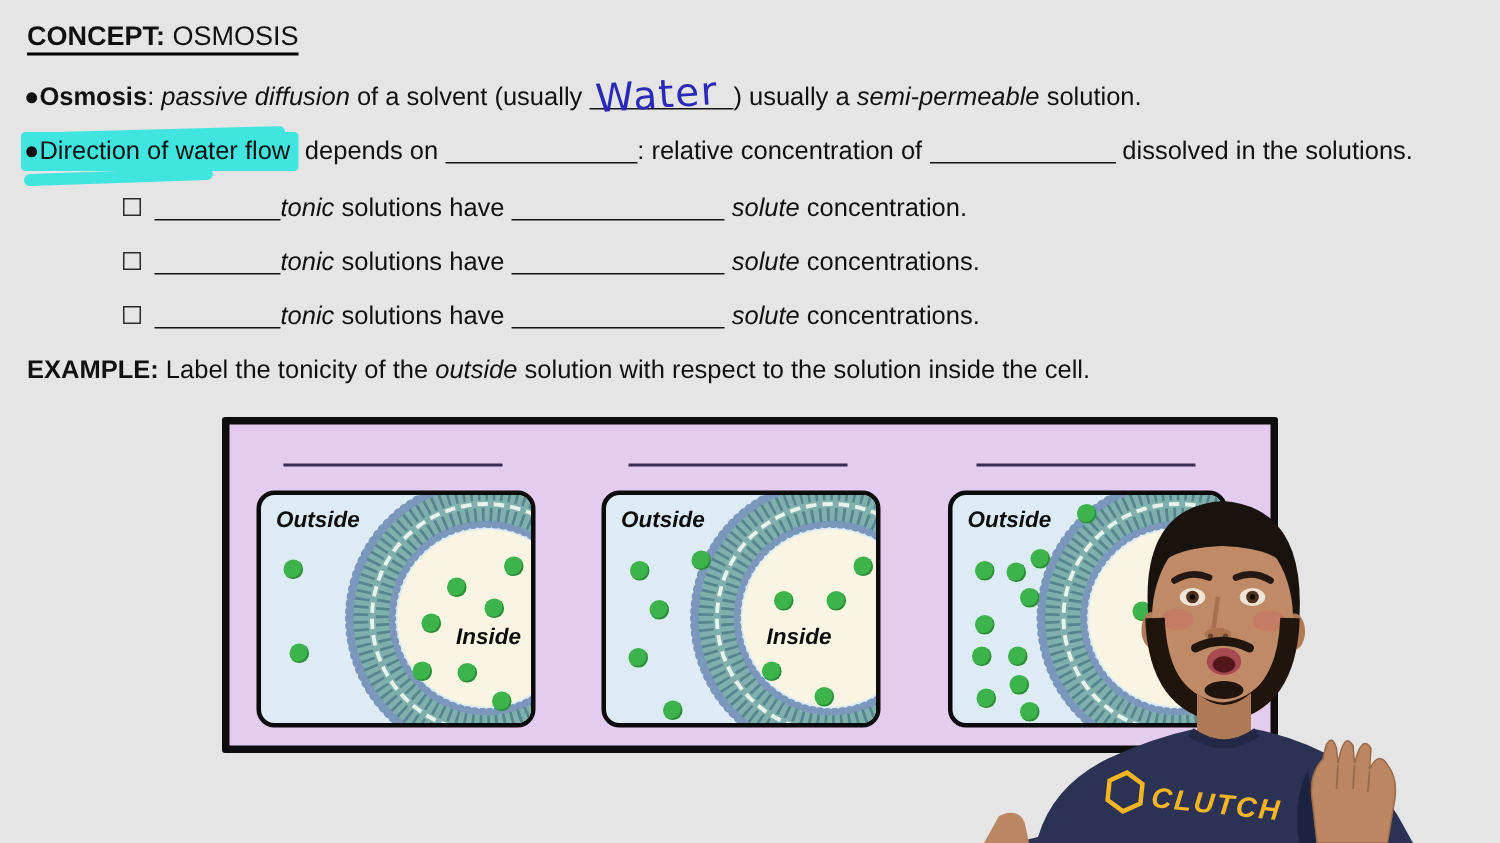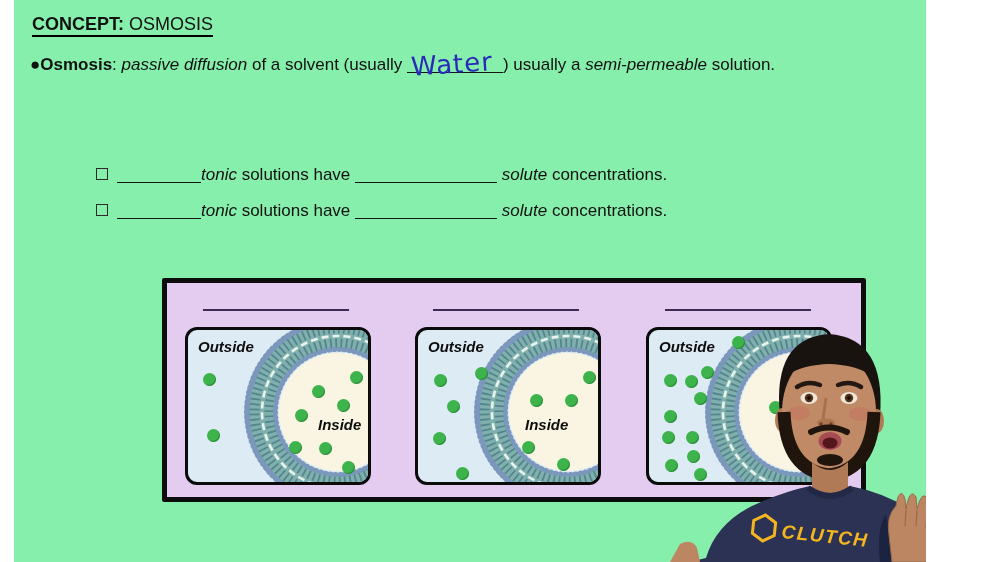--- a/index.html
+++ b/index.html
@@ -1,19 +1,19 @@
 <!DOCTYPE html>
 <html><head>
 <meta charset="utf-8">
 <style>
   html,body { margin:0; padding:0; background:#ffffff; }
   #page {
-    position:relative; width:912px; height:562px; overflow:hidden;
-    background:#86efac; font-family:"Liberation Sans", sans-serif;
-    font-size:17px; color:#111;margin-left:14px;
+    position:relative; width:1000px; height:562px; overflow:hidden;
+    background:#e5e5e5; font-family:"Liberation Sans", sans-serif;
+    font-size:17px; color:#111;
   }
   .row { position:absolute; white-space:nowrap; line-height:24px; }
   .b { font-weight:bold; }
   .i { font-style:italic; }
   
   #title-row { left:18px; top:12px; font-size:18px; }
   #title-underline { border-bottom:2px solid #000; padding-bottom:1px; }
   
   .blank { display:inline-block; border-bottom:1.7px solid #151515; height:16px; vertical-align:-3px; }
   .blank-water { width:96px; position:relative; }
@@ -89,30 +89,42 @@
 
   <div class="row" id="title-row">
     <span id="title-underline"><span class="b">CONCEPT:</span>
       <span>OSMOSIS</span></span>
   </div>
 
   <div class="row" id="bullet1">
     <span class="b">●</span><span class="b">Osmosis</span><span>: </span><span class="i">passive diffusion</span><span> of a solvent (usually </span><span class="blank blank-water"><span class="handwritten">Water</span></span><span>) usually a </span><span class="i">semi-permeable</span><span> solution.</span>
   </div>
 
-
+  <div class="row" id="bullet2">
+    <span class="hl-stroke" id="hl-top"></span>
+    <span class="hl-stroke" id="hl-tail"></span>
+    <span class="highlight"><span class="b">●</span><span>Direction of water flow</span></span><span> depends on </span><span class="blank blank-dir1"></span><span>: relative concentration of </span><span class="blank blank-dir2"></span><span> dissolved in the solutions.</span>
+  </div>
+
+  <div class="row" id="sub1">
+    <span class="sq"></span><span class="blank blank-tonic1"></span><span class="i">tonic</span><span> solutions have </span><span class="blank blank-tonic2"></span>
+    <span class="i">solute</span><span> concentration.</span>
+  </div>
   <div class="row" id="sub2">
     <span class="sq"></span><span class="blank blank-tonic1"></span><span class="i">tonic</span><span> solutions have </span><span class="blank blank-tonic2"></span>
     <span class="i">solute</span><span> concentrations.</span>
   </div>
   <div class="row" id="sub3">
     <span class="sq"></span><span class="blank blank-tonic1"></span><span class="i">tonic</span><span> solutions have </span><span class="blank blank-tonic2"></span>
     <span class="i">solute</span><span> concentrations.</span>
   </div>
 
+  <div class="row" id="example-row">
+    <span class="b">EXAMPLE:</span><span> Label the tonicity of the </span><span class="i">outside</span><span> solution with respect to the solution inside the cell.</span>
+  </div>
 
   <div id="diagram">
     <div class="blank-line" id="line1"></div>
     <div class="blank-line" id="line2"></div>
     <div class="blank-line" id="line3"></div>
 
     <div class="panel" id="panel-0">
       <svg class="cell-svg" width="180" height="152" viewBox="0 0 180 152">
         <circle cx="150" cy="82" r="76" fill="none" class="mem-band" stroke-width="30"></circle>
         <circle cx="150" cy="82" r="84" fill="none" class="mem-tails" stroke-width="11" stroke-dasharray="1.8 3.4"></circle>

